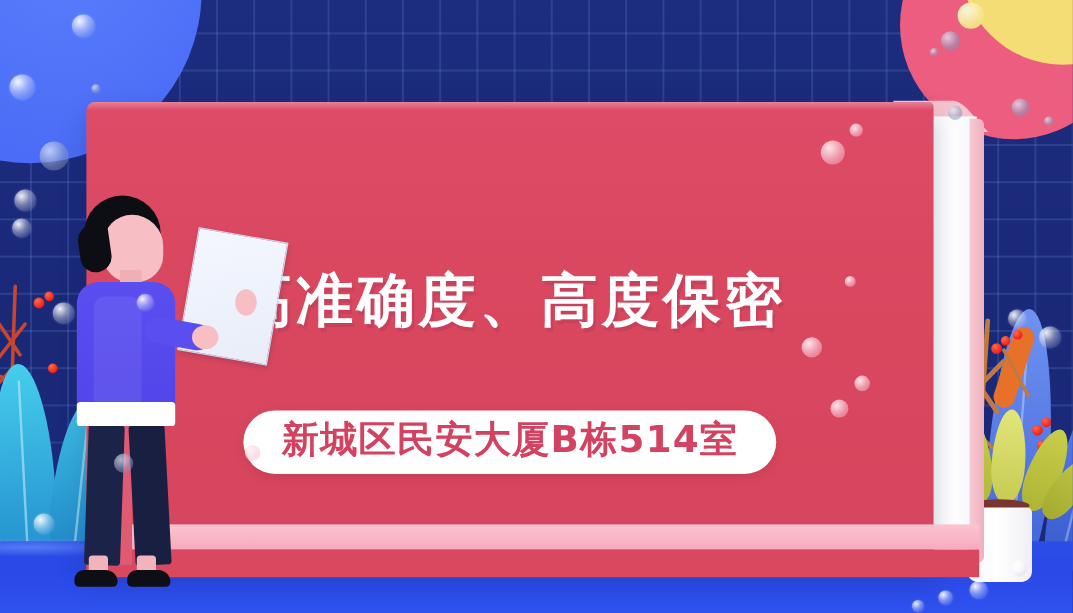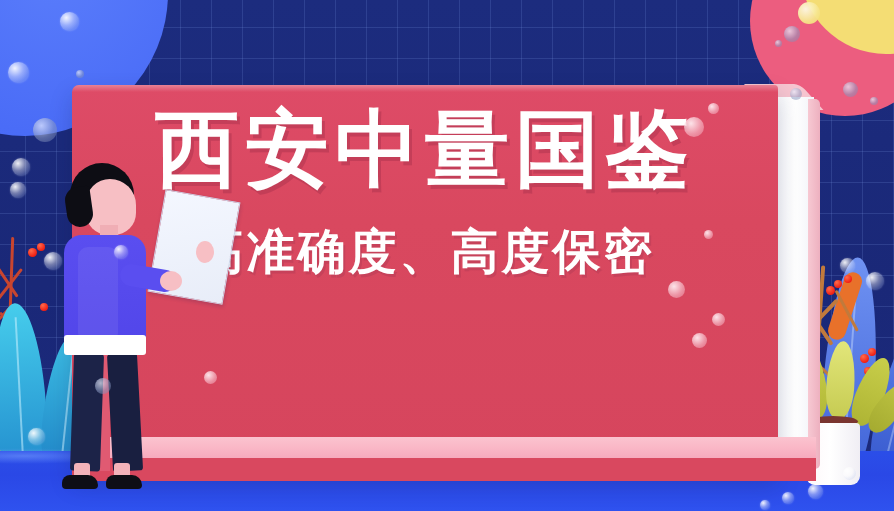--- a/index.html
+++ b/index.html
@@ -315,24 +315,26 @@
     <div class="pot-soil"></div>
     <div class="pot"></div>
   </div>
 
   <div class="card-wrap">
     <div class="card-side-top"></div>
     <div class="card-pages"></div>
     <div class="card-edge"></div>
     <div class="card-face">
 
-      <div class="title">西安中量国鉴</div>
 
       <div class="subtitle">高准确度、高度保密</div>
 
+      <div class="addr-pill">
+        <span class="addr-text">新城区民安大厦B栋514室</span>
+      </div>
 
       <div class="bub pink" style="left:612px;top:32px;width:20px;height:20px;"></div>
       <div class="bub pink" style="left:636px;top:18px;width:11px;height:11px;"></div>
       <div class="bub pink" style="left:596px;top:196px;width:17px;height:17px;"></div>
       <div class="bub pink" style="left:640px;top:228px;width:13px;height:13px;"></div>
       <div class="bub pink" style="left:620px;top:248px;width:15px;height:15px;"></div>
       <div class="bub pink" style="left:632px;top:145px;width:9px;height:9px;"></div>
       <div class="bub pink" style="left:104px;top:152px;width:16px;height:16px;"></div>
       <div class="bub pink" style="left:132px;top:286px;width:13px;height:13px;"></div>
       <div class="bub pink" style="left:14px;top:300px;width:11px;height:11px;"></div>

